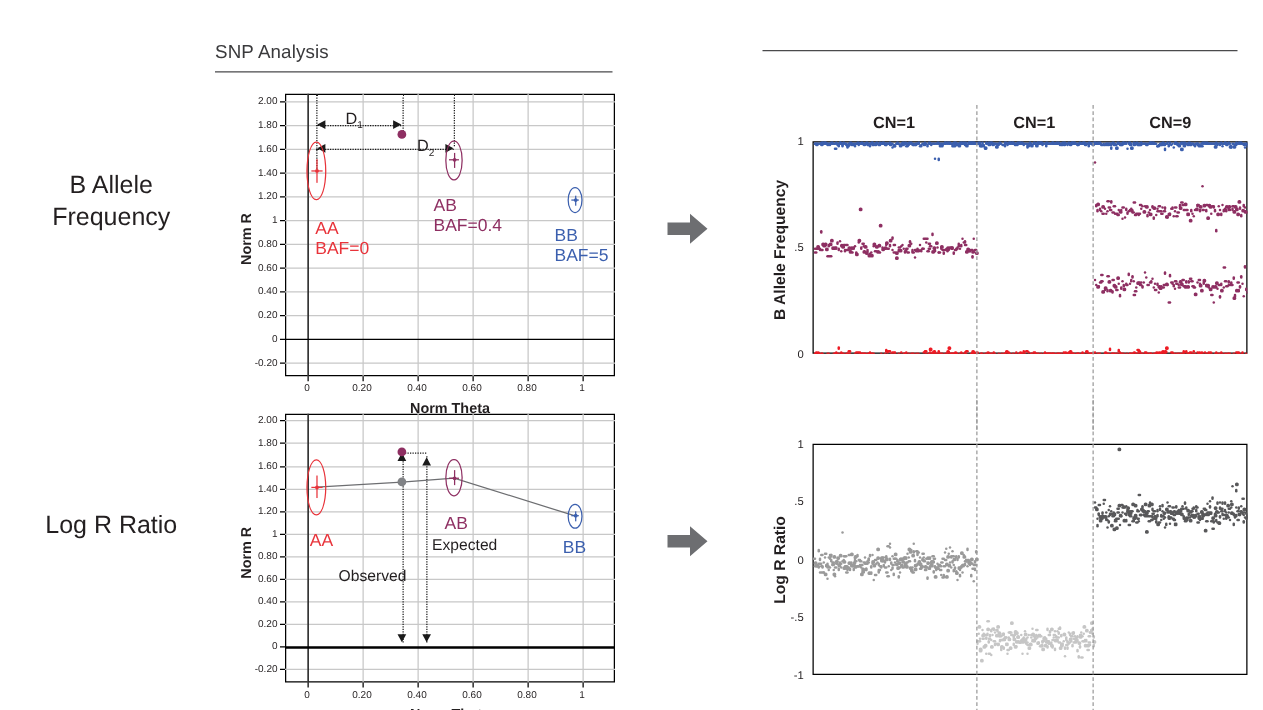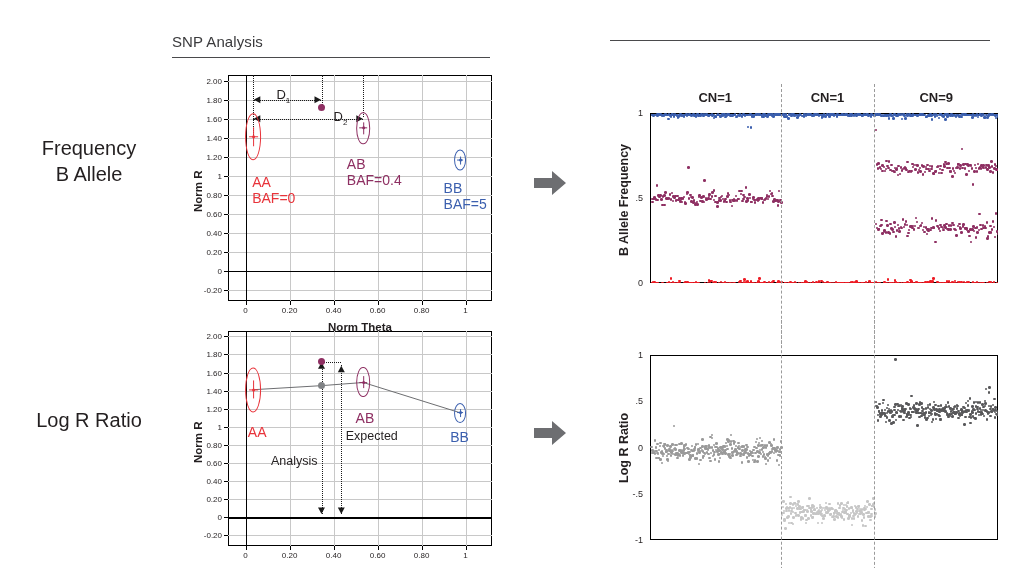--- a/index.html
+++ b/index.html
@@ -131,22 +131,22 @@
     color:#231f20; white-space:nowrap; transform:translateX(-50%);
   }
   .pt { position:absolute; border-radius:50%; }
 </style>
 </head>
 <body>
 
 <div class="stage">
 
   <div class="row-label" id="row-label-baf">
+    <div>B Allele</div>
     <div>Frequency</div>
-    <div>B Allele</div>
   </div>
   <div class="row-label" id="row-label-lrr">Log R Ratio</div>
 
   <div class="section-header" id="hdr-snp">
     <div class="title">SNP Analysis</div>
     <div class="rule"></div>
   </div>
   <div class="section-header" id="hdr-cn">
     <div class="rule"></div>
   </div>
@@ -366,21 +366,21 @@
             <div class="tick-v" style="top:5.96218487394958px;height:7.949579831932773px"></div>
             <div class="tick-h" style="left:2.6135999999999995px;width:6.652799999999999px"></div>
             <div class="ctr"></div>
           </div>
       <div class="clabel" style="left:260.19999999999993px;top:111.46638655462186px;color:#3b5fae">
             <div>BB</div>
 
           </div>
       <div class="pt" style="left:128px;top:64.15336134453781px;width:7px;height:7px;background:#808285"></div>
       <div class="pt" style="left:128px;top:40.21428571428572px;width:7px;height:7px;background:#8e2f62"></div>
-      <div class="ann" style="left:80.89999999999999px;top:135.8571428571429px">Analysis</div>
+      <div class="ann" style="left:80.89999999999999px;top:135.8571428571429px">Observed</div>
       <div class="ann" style="left:155.7px;top:110.56302521008405px">Expected</div>
     </div>
   <div class="plot" id="plot-baf" style="left: 612px; top: 78px; width: 398px; height: 230px;">
       <div class="scatter-frame" style="left:38px;top:35px;width:348px;height:170px"></div>
       <div style="position:absolute;left:31px;top:35px;transform:translate(-100%,-50%);font-size:9px;color:#231f20">1</div>
       <div style="position:absolute;left:31px;top:120px;transform:translate(-100%,-50%);font-size:9px;color:#231f20">.5</div>
       <div style="position:absolute;left:31px;top:205px;transform:translate(-100%,-50%);font-size:9px;color:#231f20">0</div>
       <div class="axis-title-y" style="left:5px;top:177.6px;font-size:12.5px">B Allele Frequency</div>
       <div style="position:absolute;left:38px;top:35px;width:348px;height:170px;overflow:hidden">
         <span class="pt" style="left:0.8px;top:0.9px;width:2.6px;height:2.6px;background:#3b5fae"></span>

